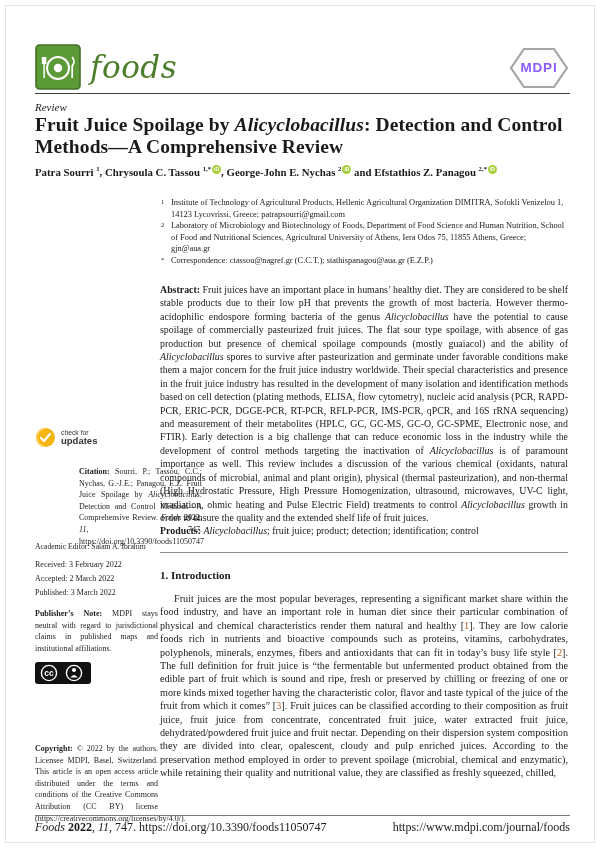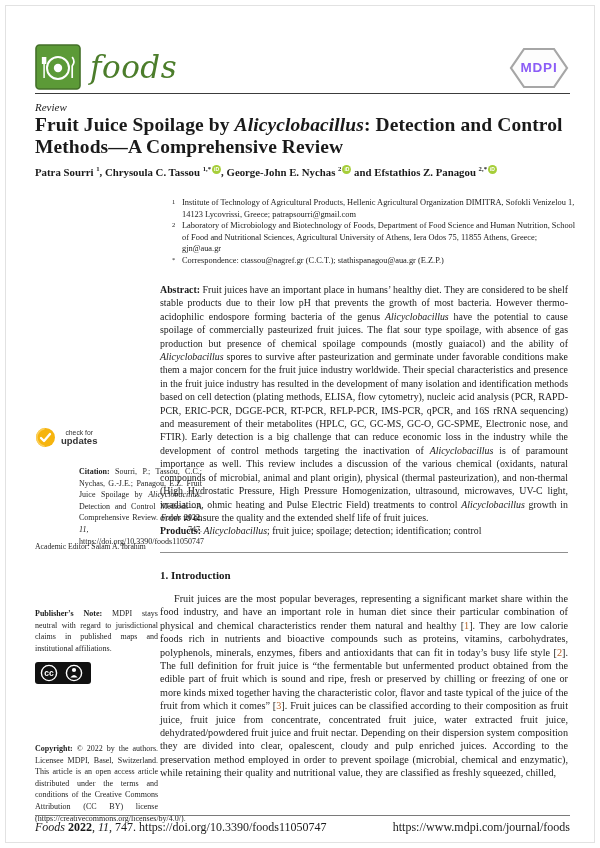--- a/index.html
+++ b/index.html
@@ -17,41 +17,41 @@
   .mdpi-word{position:absolute;left:0;right:0;top:13px;text-align:center;
     font-family:"Liberation Sans",sans-serif;font-weight:bold;font-size:13.5px;
     color:#8b5cf6;letter-spacing:.8px;}
   .top-rule{position:absolute;left:35px;right:30px;top:93px;border-top:1.6px solid #3c3c3c;}
   
   .article-type{position:absolute;left:35px;top:101px;font-style:italic;font-size:11px;}
   .title{position:absolute;left:35px;top:114px;width:535px;margin:0;
     font-size:19.5px;font-weight:bold;line-height:21.5px;letter-spacing:.1px;}
   .authors{position:absolute;left:35px;top:165px;width:535px;
     font-size:10.8px;font-weight:bold;}
-  .affiliations{position:absolute;left:172px;top:197px;width:404px;
+  .affiliations{position:absolute;left:161px;top:197px;width:404px;
     font-size:8.4px;line-height:11.6px;}
   .aff{display:flex;}
   .aff-marker{width:10px;flex:0 0 10px;font-size:6.5px;vertical-align:super;
     position:relative;top:-1px;}
   .aff-text{flex:1;}
   
   .abstract{position:absolute;left:160px;top:283px;width:408px;
     font-size:9.9px;line-height:13.4px;text-align:justify;}
   .keywords{position:absolute;left:160px;top:524px;width:408px;
     font-size:9.9px;line-height:13.4px;}
   .keyline{position:absolute;left:160px;top:552px;width:408px;border-top:1px solid #8f8f8f;}
   
   .section-heading{position:absolute;left:160px;top:569px;margin:0;
     font-size:11px;font-weight:bold;}
   .body-para{position:absolute;left:160px;top:592px;width:408px;margin:0;
     font-size:10.2px;line-height:13.4px;text-align:justify;text-indent:14px;}
   .seg-ref{color:#b4632c;}
   
   .check-badge{position:absolute;left:35px;top:427px;display:flex;align-items:center;cursor:pointer;}
-  .check-badge-text{margin-left:5px;font-family:"Liberation Sans",sans-serif;color:#333;text-align:center;}
+  .check-badge-text{margin-left:5px;font-family:"Liberation Sans",sans-serif;color:#333;}
   .check-line1{font-size:6.8px;line-height:7.5px;}
   .check-line2{font-size:9.5px;line-height:10px;font-weight:bold;}
   .side{position:absolute;left:35px;width:123px;margin:0;
     font-size:8px;line-height:11.6px;text-align:justify;color:#1d1d1d;}
   .citation{top:466px;margin-left:44px;}
   .academic-editor{top:541px;white-space:nowrap;text-align:left;font-size:7.7px;}
   .dates{top:558px;line-height:14px;text-align:left;}
   .pub-note{top:608px;}
   .cc-badge{position:absolute;left:35px;top:662px;cursor:pointer;}
   .copyright{top:695px;margin-top:48px;}
@@ -105,37 +105,42 @@
       <span class="aff-marker">2</span>
       <span class="aff-text">Laboratory of Microbiology and Biotechnology of Foods, Department of Food Science and Human Nutrition, School of Food and Nutritional Sciences, Agricultural University of Athens, Iera Odos 75, 11855 Athens, Greece; gjn@aua.gr</span>
     </div>
     <div class="aff">
       <span class="aff-marker">*</span>
       <span class="aff-text">Correspondence: ctassou@nagref.gr (C.C.T.); stathispanagou@aua.gr (E.Z.P.)</span>
     </div>
   </div>
 
   <div class="abstract"><span class="seg-b">Abstract: </span><span>Fruit juices have an important place in humans’ healthy diet. They are considered to be shelf stable products due to their low pH that prevents the growth of most bacteria. However thermo-acidophilic endospore forming bacteria of the genus </span><span class="seg-i">Alicyclobacillus</span><span> have the potential to cause spoilage of commercially pasteurized fruit juices. The flat sour type spoilage, with absence of gas production but presence of chemical spoilage compounds (mostly guaiacol) and the ability of </span><span class="seg-i">Alicyclobacillus</span><span> spores to survive after pasteurization and germinate under favorable conditions make them a major concern for the fruit juice industry worldwide. Their special characteristics and presence in the fruit juice industry has resulted in the development of many isolation and identification methods based on cell detection (plating methods, ELISA, flow cytometry), nucleic acid analysis (PCR, RAPD-PCR, ERIC-PCR, DGGE-PCR, RT-PCR, RFLP-PCR, IMS-PCR, qPCR, and 16S rRNA sequencing) and measurement of their metabolites (HPLC, GC, GC-MS, GC-O, GC-SPME, Electronic nose, and FTIR). Early detection is a big challenge that can reduce economic loss in the industry while the development of control methods targeting the inactivation of </span><span class="seg-i">Alicyclobacillus</span><span> is of paramount importance as well. This review includes a discussion of the various chemical (oxidants, natural compounds of microbial, animal and plant origin), physical (thermal pasteurization), and non-thermal (High Hydrostatic Pressure, High Pressure Homogenization, ultrasound, microwaves, UV-C light, irradiation, ohmic heating and Pulse Electric Field) treatments to control </span><span class="seg-i">Alicyclobacillus</span><span> growth in order to ensure the quality and the extended shelf life of fruit juices.</span></div>
-  <div class="keywords"><span class="seg-b">Products: </span><span class="seg-i">Alicyclobacillus</span><span>; fruit juice; spoilage; detection; identification; control</span></div>
+  <div class="keywords"><span class="seg-b">Products: </span><span class="seg-i">Alicyclobacillus</span><span>; fruit juice; product; detection; identification; control</span></div>
   <div class="keyline"></div>
 
   <div class="check-badge">
     <svg width="21" height="21" viewBox="0 0 21 21">
       <circle cx="10.5" cy="10.5" r="9.5" fill="#f6b40e"></circle>
       <path d="M9.5 1.6 a9 9 0 0 0 0 17.8" fill="none" stroke="#fbcf5a" stroke-width="1.6"></path>
       <path d="M6 11 l3 3 l6 -7" stroke="#ffffff" stroke-width="2.3" fill="none" stroke-linecap="round" stroke-linejoin="round"></path>
     </svg>
     <span class="check-badge-text">
       <span class="check-line1" style="display:block">check for</span>
       <span class="check-line2" style="display:block">updates</span>
     </span>
   </div>
 
   <p class="side citation"><span class="seg-b">Citation: </span><span>Sourri, P.; Tassou, C.C.; Nychas, G.-J.E.; Panagou, E.Z. Fruit Juice Spoilage by </span><span class="seg-i">Alicyclobacillus</span><span>: Detection and Control Methods—A Comprehensive Review. </span><span class="seg-i">Foods </span><span class="seg-b">2022</span><span>, </span><span class="seg-i">11</span><span>, 747.  https://doi.org/10.3390/foods11050747</span></p>
   <p class="side academic-editor">Academic Editor: Salam A. Ibrahim</p>
+  <div class="side dates">
+    <div>Received: 3 February 2022</div>
+    <div>Accepted: 2 March 2022</div>
+    <div>Published: 3 March 2022</div>
+  </div>
   <p class="side pub-note"><span class="seg-b">Publisher’s Note: </span><span>MDPI stays neutral with regard to jurisdictional claims in published maps and institutional affiliations.</span></p>
 
   <div class="cc-badge">
     <svg width="56" height="22" viewBox="0 0 56 22">
       <rect width="56" height="22" rx="3" fill="#111111"></rect>
       <circle cx="14" cy="11" r="7.6" fill="none" stroke="#ffffff" stroke-width="1.4"></circle>
       <text x="14" y="14" fill="#ffffff" font-size="8.5" font-weight="bold" text-anchor="middle" font-family="Liberation Sans, sans-serif">cc</text>
       <circle cx="39" cy="11" r="7.6" fill="none" stroke="#ffffff" stroke-width="1.4"></circle>
       <circle cx="39" cy="8" r="2.1" fill="#ffffff"></circle>
       <path d="M35.3 15.6 q3.7 -5 7.4 0 z" fill="#ffffff"></path>

